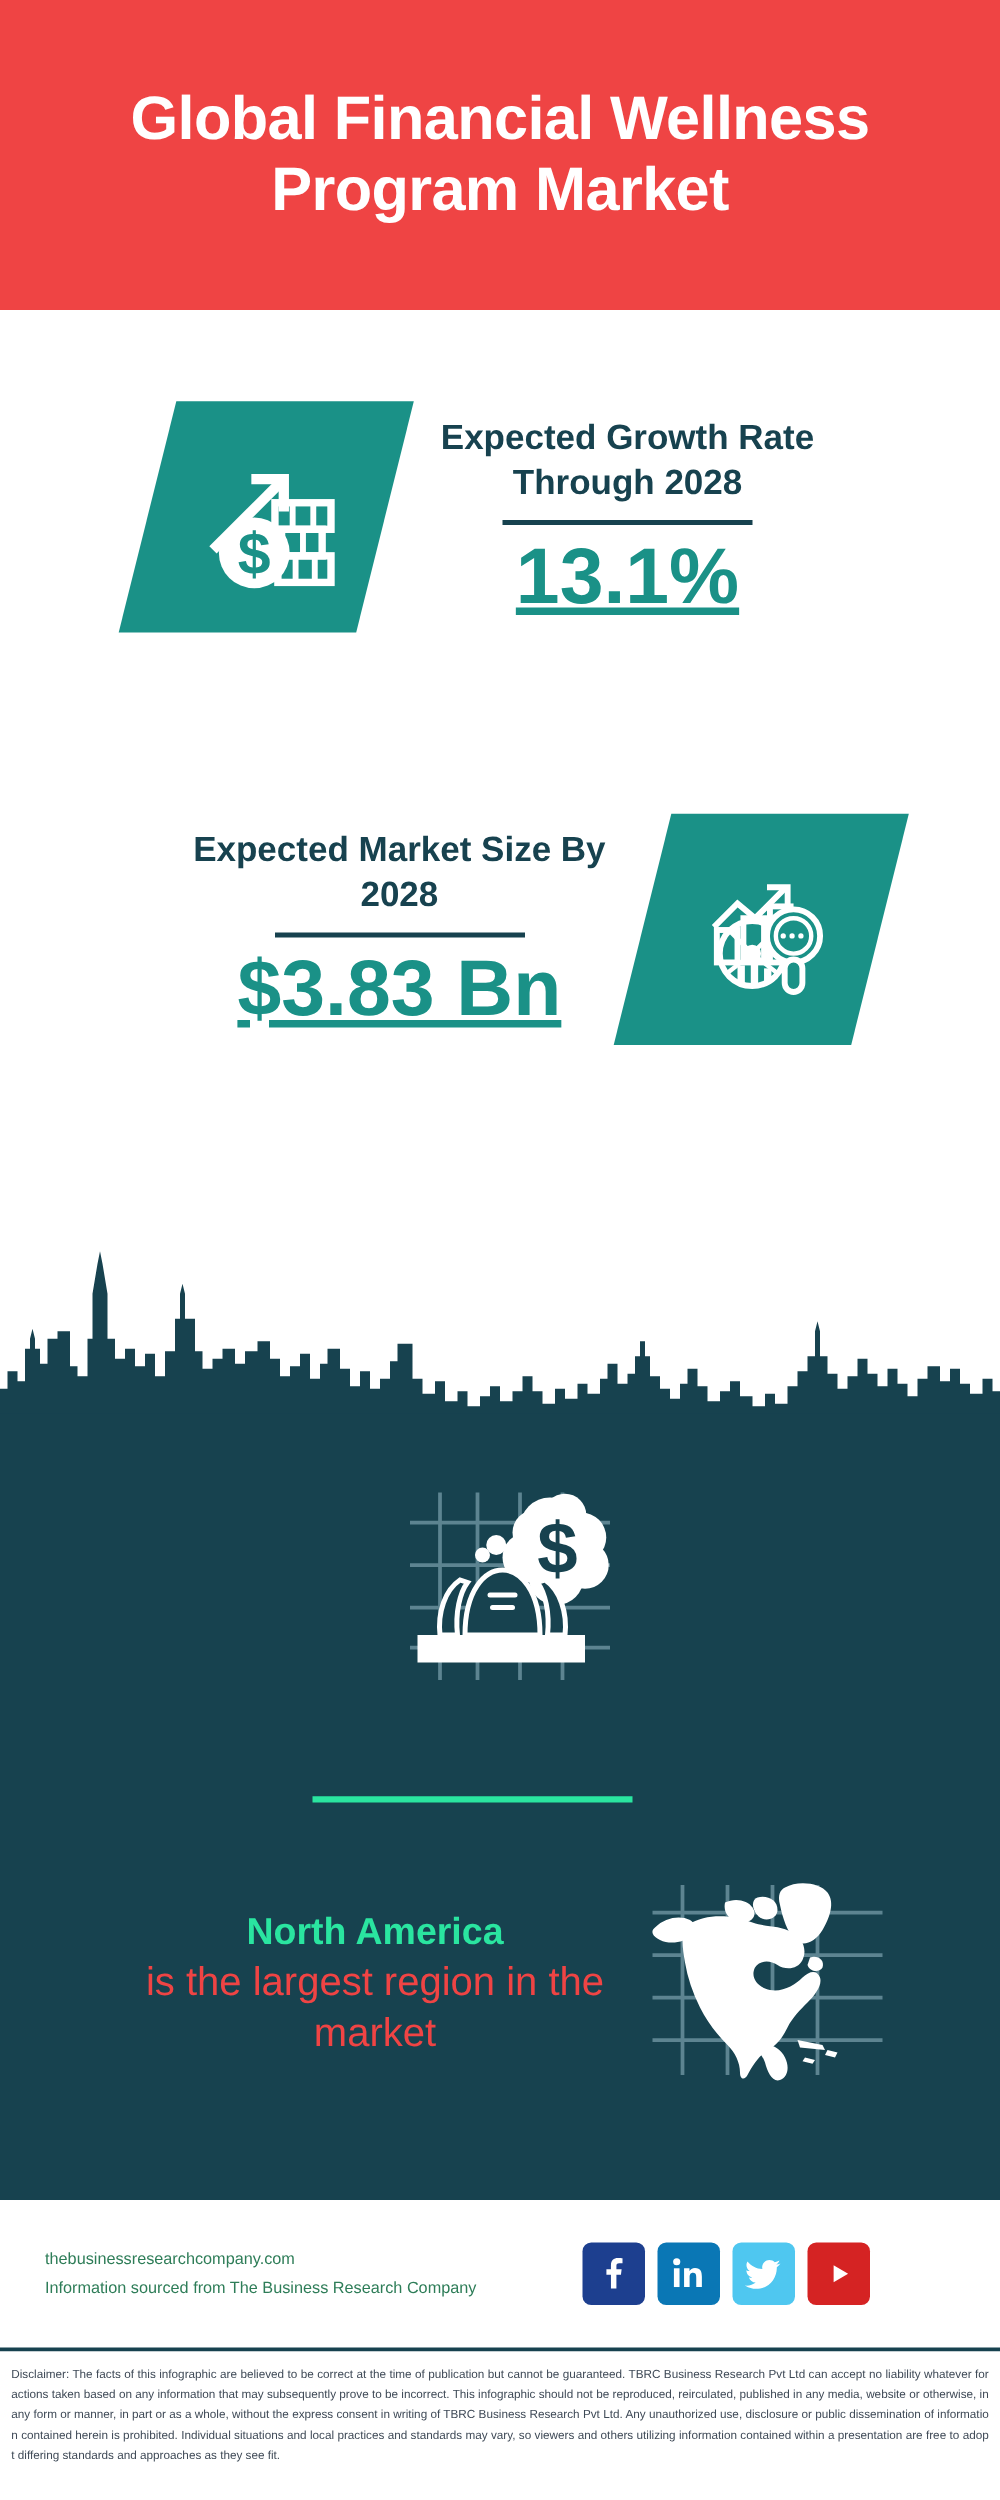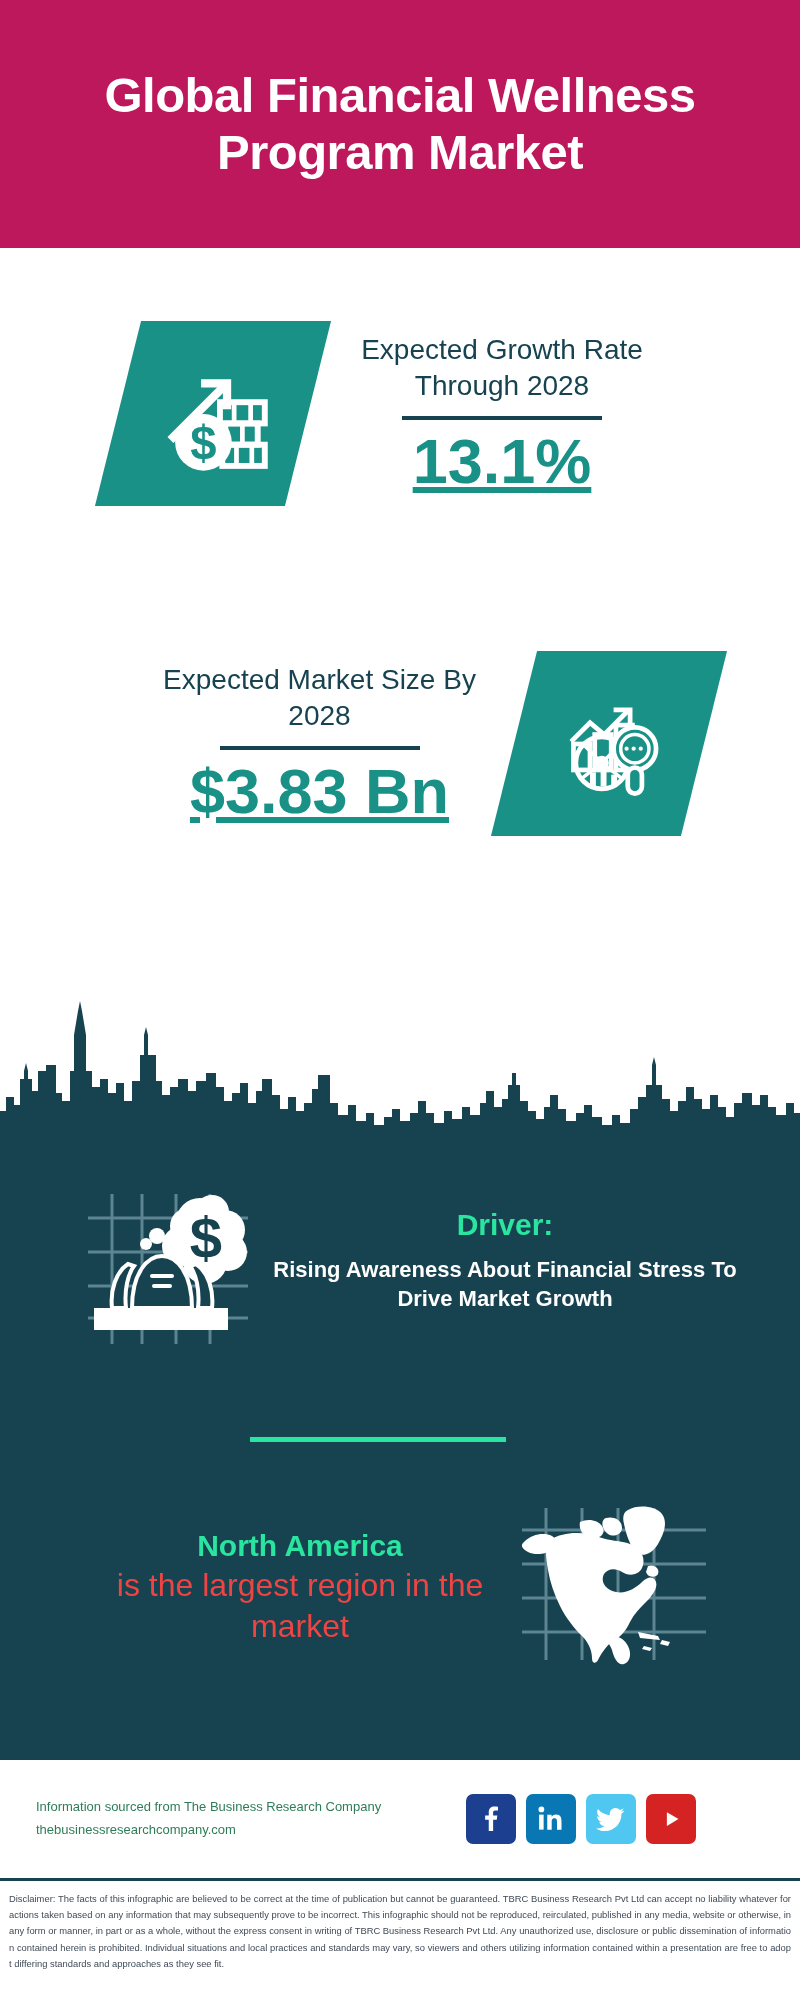--- a/index.html
+++ b/index.html
@@ -7,21 +7,21 @@
     width: 800px; height: 2000px;
     background: #ffffff;
     font-family: "Liberation Sans", sans-serif;
     overflow: hidden;
   }
   .page { position: relative; width: 800px; height: 2000px; background:#fff; }
 
   
   .header {
     position:absolute; left:0; top:0; width:800px; height:248px;
-    background:#be185d;
+    background:#ef4444;
     display:flex; align-items:center; justify-content:center;
   }
   .header-title {
     color:#ffffff; font-size:49px; font-weight:bold; line-height:1.16;
     text-align:center; letter-spacing:-0.5px; width:620px;
   }
 
   
   .stat1 {
     position:absolute; left:0; top:248px; width:800px; height:330px;
@@ -30,21 +30,21 @@
   .para {
     width:190px; height:185px;
     background:#1a9187;
     transform: skewX(-14deg);
     display:flex; align-items:center; justify-content:center;
     flex:0 0 auto;
   }
   .para > svg { transform: skewX(14deg); }
   .stat-text { width:360px; text-align:center; }
   .stat-label {
-    color:#17424f; font-size:28px; font-weight:normal; line-height:1.28;
+    color:#17424f; font-size:28px; font-weight:bold; line-height:1.28;
   }
   .rule {
     width:200px; height:4px; background:#17424f;
     margin:12px auto 8px auto;
   }
   .stat-value {
     color:#1a9187; font-size:63px; font-weight:bold; line-height:1.05;text-decoration:underline;
   }
 
   
@@ -269,24 +269,20 @@
 
         <path d="M72 148 C72 112 88 96 102 96 C116 96 132 112 132 148 Z" fill="#17424f" stroke="#ffffff" stroke-width="4"></path>
         <path d="M68 104 C56 112 50 130 52 148 L66 148 C64 130 68 114 74 106 Z" fill="#17424f" stroke="#ffffff" stroke-width="4"></path>
         <path d="M136 104 C148 112 154 130 152 148 L138 148 C140 130 136 114 130 106 Z" fill="#17424f" stroke="#ffffff" stroke-width="4"></path>
         <g stroke="#ffffff" stroke-width="4" stroke-linecap="round">
           <line x1="92" y1="116" x2="112" y2="116"></line>
           <line x1="94" y1="126" x2="110" y2="126"></line>
         </g>
       </svg>
     </div>
-    <div class="driver-text">
-      <div class="driver-head">Driver:</div>
-      <div class="driver-body">Rising Awareness About Financial Stress To Drive Market Growth</div>
-    </div>
   </div>
 
   <div class="divider"></div>
 
   <div class="region-row">
     <div class="region-text">
       <div class="region-head">North America</div>
       <div class="region-sub">is the largest region in the market</div>
     </div>
     <div class="icon-box">
@@ -327,22 +323,22 @@
           <path d="M134 158 L142 160 L140 163 L132 161 Z"></path>
 
           <path d="M138 78 C144 76 150 80 148 86 C146 90 138 90 136 84 Z"></path>
         </g>
       </svg>
     </div>
   </div>
 
   <div class="footer">
     <div class="footer-text">
+      <div>thebusinessresearchcompany.com</div>
       <div>Information sourced from The Business Research Company</div>
-      <div>thebusinessresearchcompany.com</div>
     </div>
     <div class="social">
       <div class="sq fb">
         <svg width="30" height="30" viewBox="0 0 24 24" fill="#fff">
           <path d="M15.5 5.2h2.1V2.1C17.2 2 16 1.9 14.7 1.9c-2.7 0-4.5 1.6-4.5 4.6v2.6H7.3v3.5h2.9v8.9h3.5v-8.9h2.9l.45-3.5h-3.35V6.9c0-1 .3-1.7 1.8-1.7z"></path>
         </svg>
       </div>
       <div class="sq li">
         <svg width="30" height="30" viewBox="0 0 24 24" fill="#fff">
           <rect x="2.5" y="8.5" width="3.6" height="12"></rect>

